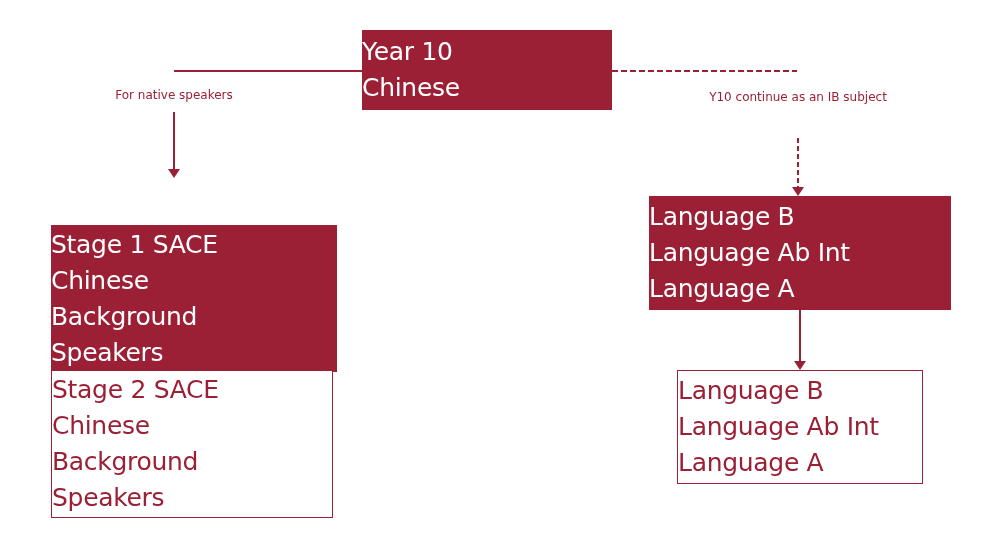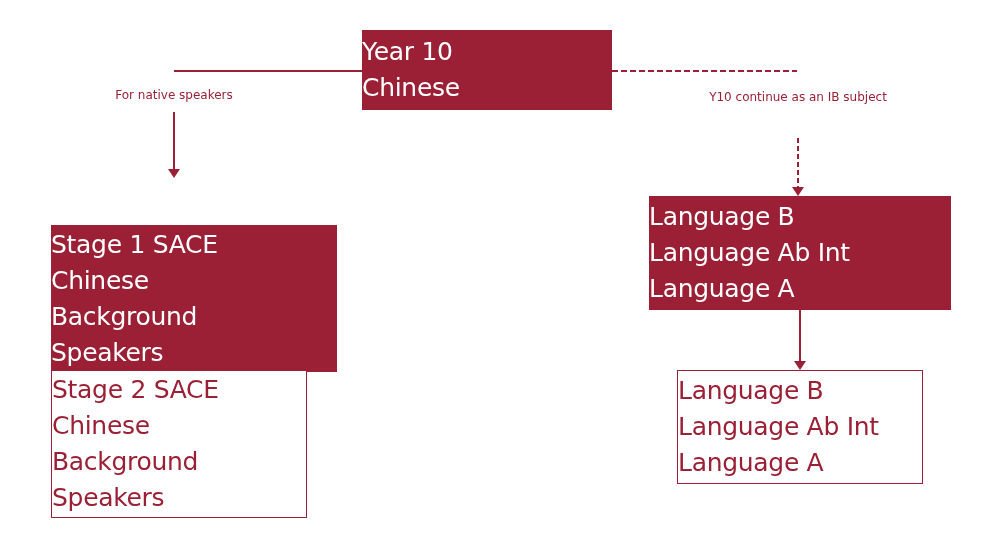--- a/index.html
+++ b/index.html
@@ -95,21 +95,21 @@
     <span>For native speakers</span>
   </div>
 
   <div class="node filled" style="left:51px; top:178px; width:286px; height:147px;margin-top:47px;">
     <span>Stage 1 SACE</span>
     <span>Chinese</span>
     <span>Background</span>
     <span>Speakers</span>
   </div>
 
-  <div class="node outlined" style="left:51px; top:370px; width:256px; height:148px;">
+  <div class="node outlined" style="left:51px; top:370px; width:282px; height:148px;">
     <span>Stage 2 SACE</span>
     <span>Chinese</span>
     <span>Background</span>
     <span>Speakers</span>
   </div>
 
   <div class="label" style="left:638px; top:85px; width:320px;">
     <span>Y10 continue as an IB subject</span>
   </div>
 

